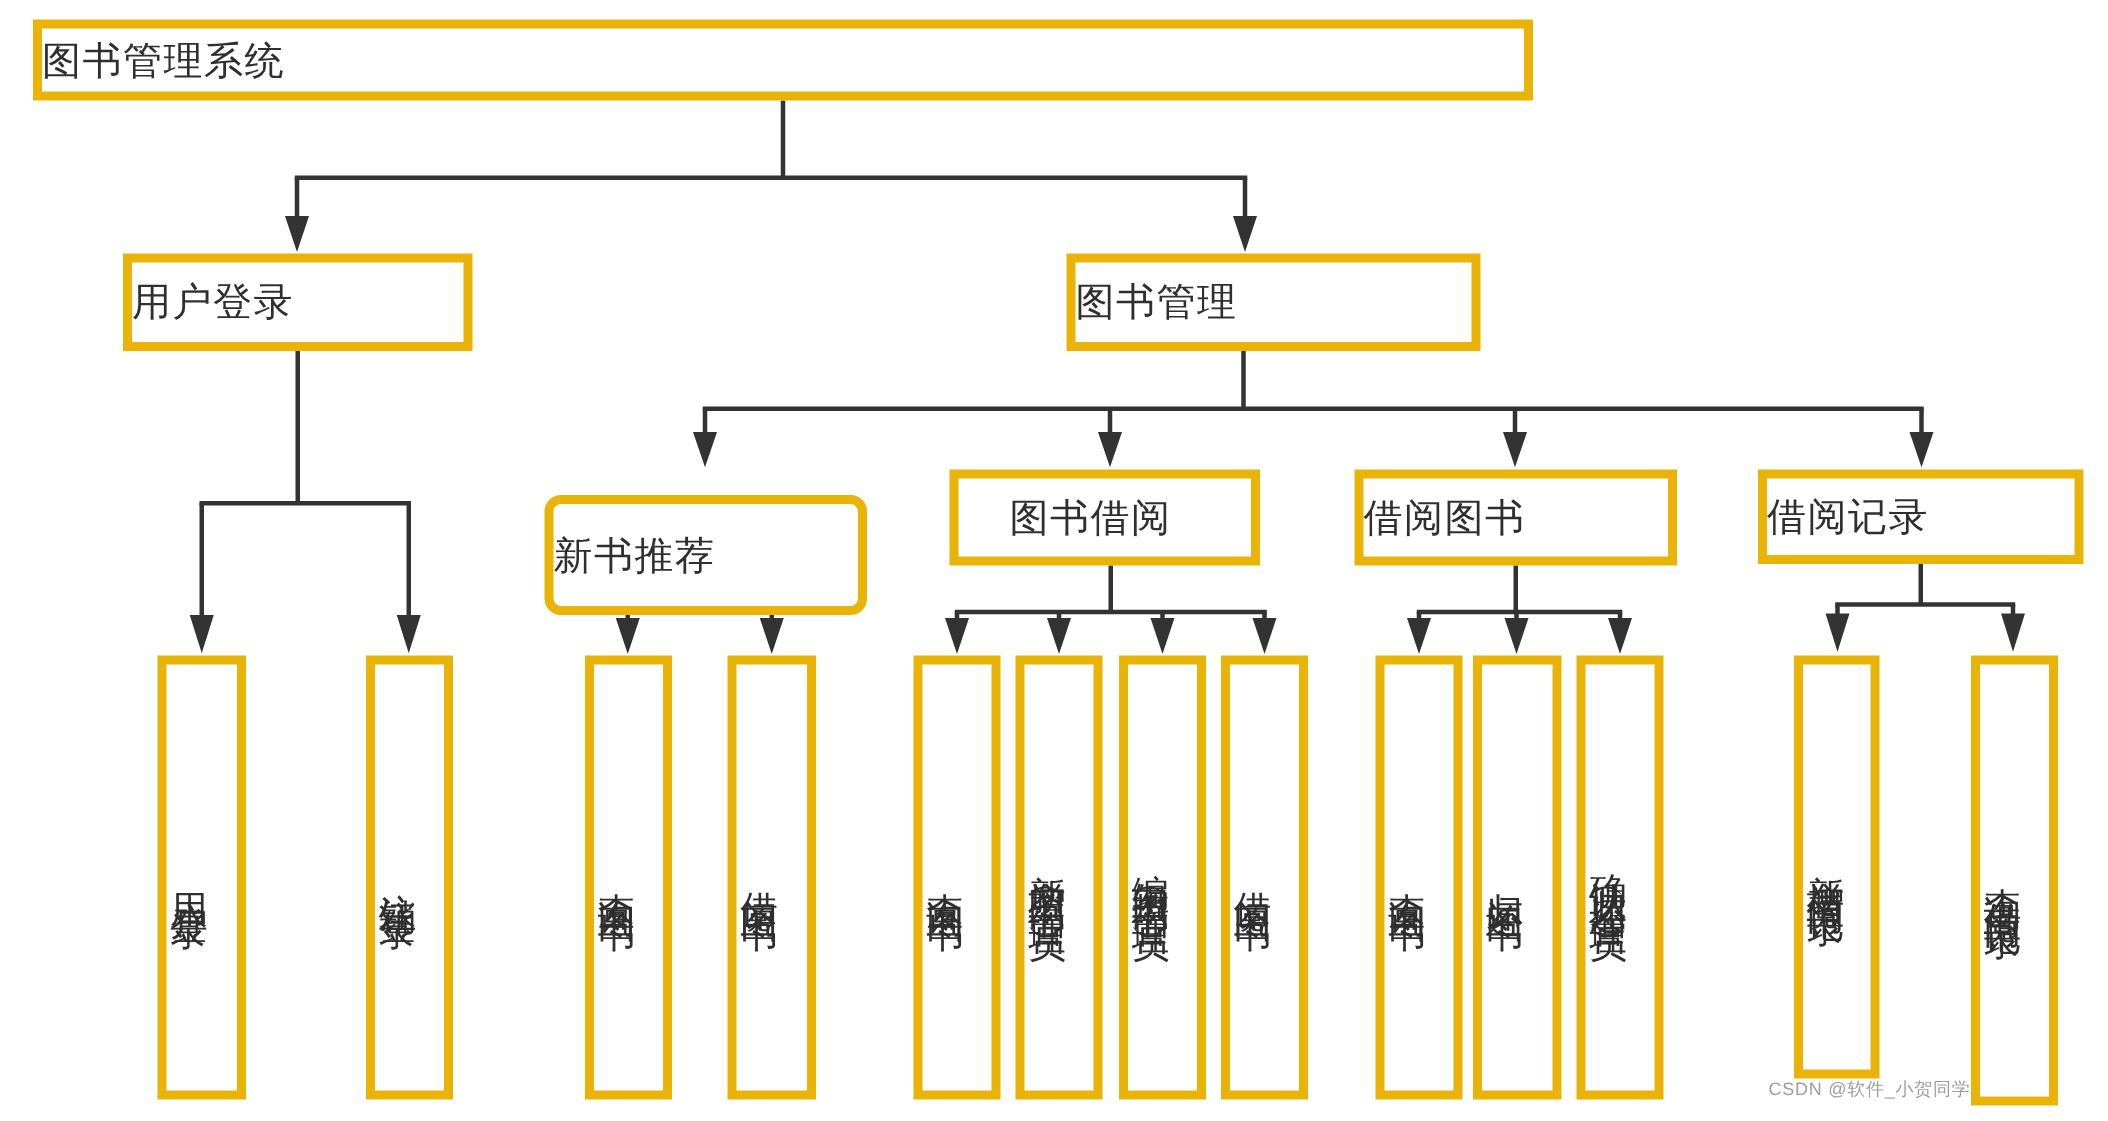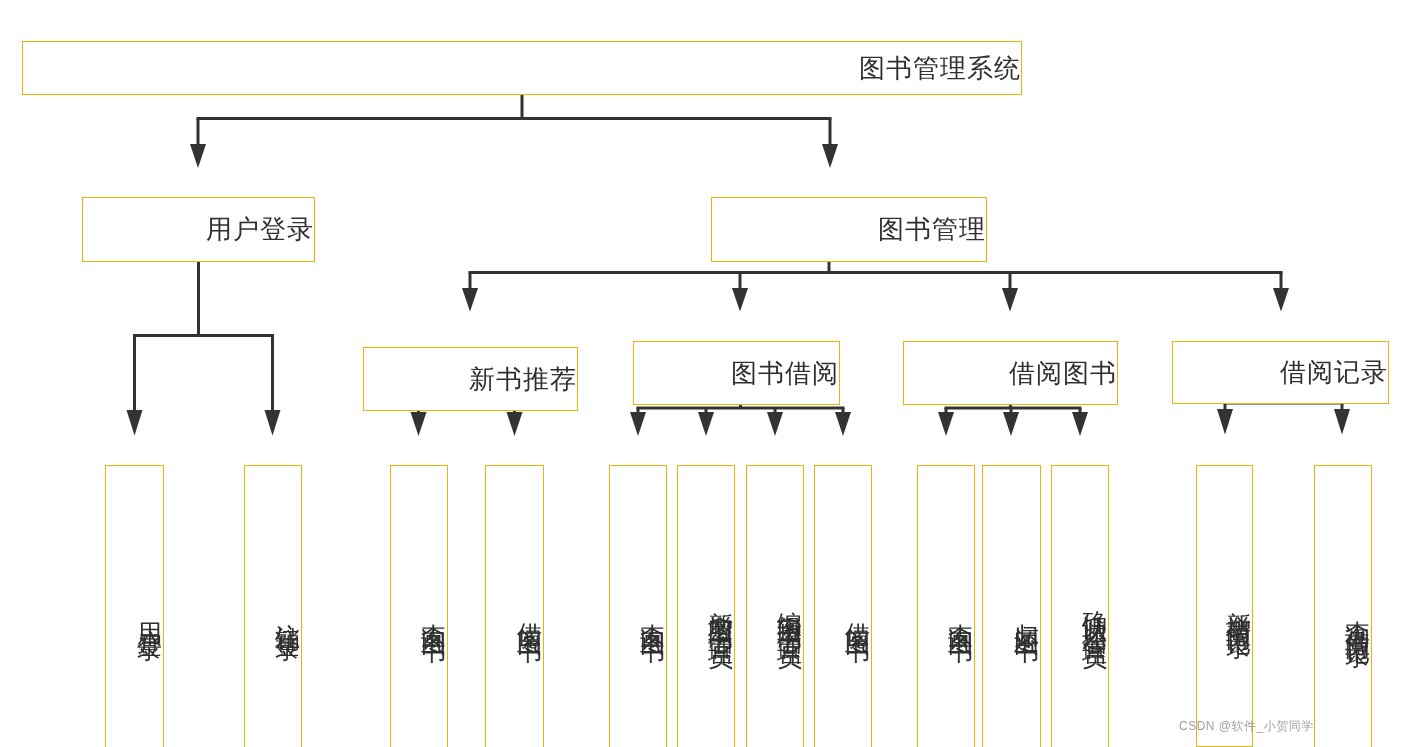--- a/index.html
+++ b/index.html
@@ -21,48 +21,47 @@
     stroke-width: 3;
     fill: none;
   }
   svg.connectors polygon {
     fill: #333333;
     stroke: none;
   }
   .node {
     position: absolute;
     box-sizing: border-box;
-    border: 1px solid #eab308;
+    border: 6px solid #eab308;
     background: #ffffff;
     display: flex;
     align-items: center;
-    justify-content: flex-end;
+    justify-content: flex-start;
     color: #2f2f2f;
-    margin-top: 28px;
   }
   .hlabel {
     font-size: 26px;
     letter-spacing: 1px;
     white-space: nowrap;
   }
   .vlabel {
     writing-mode: vertical-rl;
     text-orientation: mixed;
     font-size: 25px;
     letter-spacing: 5px;
     line-height: 1.1;
     white-space: nowrap;
   }
   
   .n-root   { left: 22px;   top: 13px;  width: 1000px; height: 54px; }
   
   .n-login  { left: 82px;   top: 169px; width: 233px;  height: 65px; }
   .n-mgmt   { left: 711px;  top: 169px; width: 276px;  height: 65px; }
   
-  .n-rec    { left: 363px;  top: 319px; width: 215px;  height: 64px; }
+  .n-rec    { left: 363px;  top: 330px; width: 215px;  height: 80px; border-radius: 11px; }
   .n-borrow { left: 633px;  top: 313px; width: 207px;  height: 64px; padding-left: 34px; }
   .n-cur    { left: 903px;  top: 313px; width: 215px;  height: 64px; }
   .n-rcd    { left: 1172px; top: 313px; width: 217px;  height: 63px; }
   
   .leaf { top: 437px; height: 296px; }
   .n-l0  { left: 105px;  width: 59px; }
   .n-l1  { left: 244px;  width: 58px; }
   .n-l2  { left: 390px;  width: 58px; }
   .n-l3  { left: 485px;  width: 59px; }
   .n-l4  { left: 609px;  width: 58px; }

